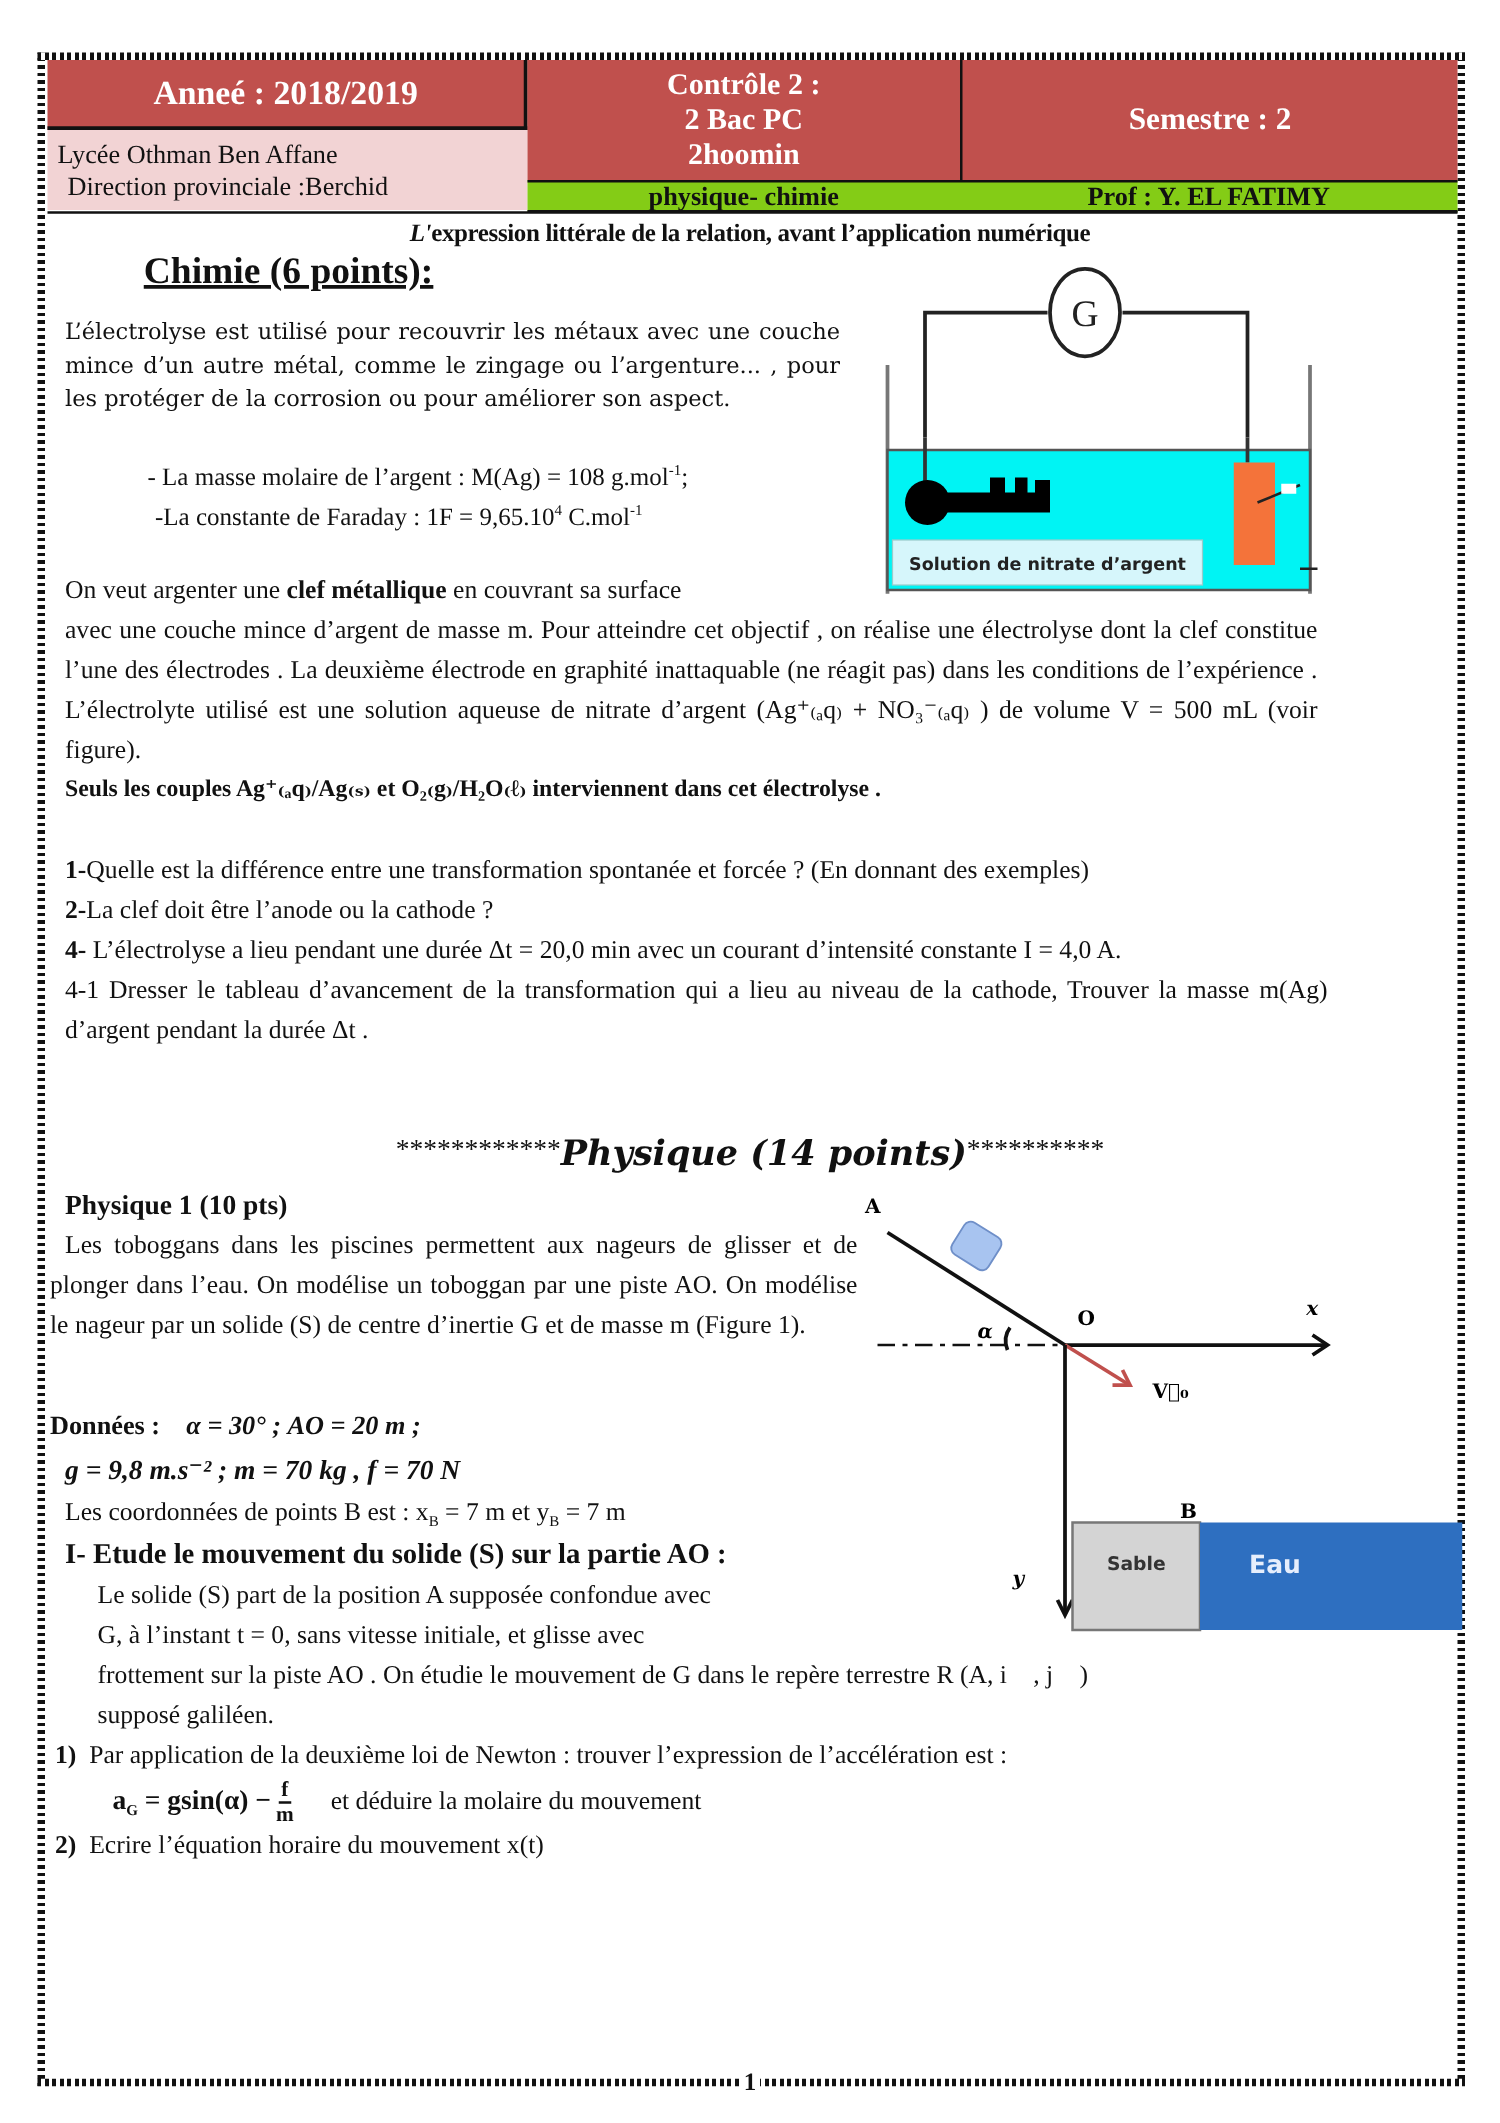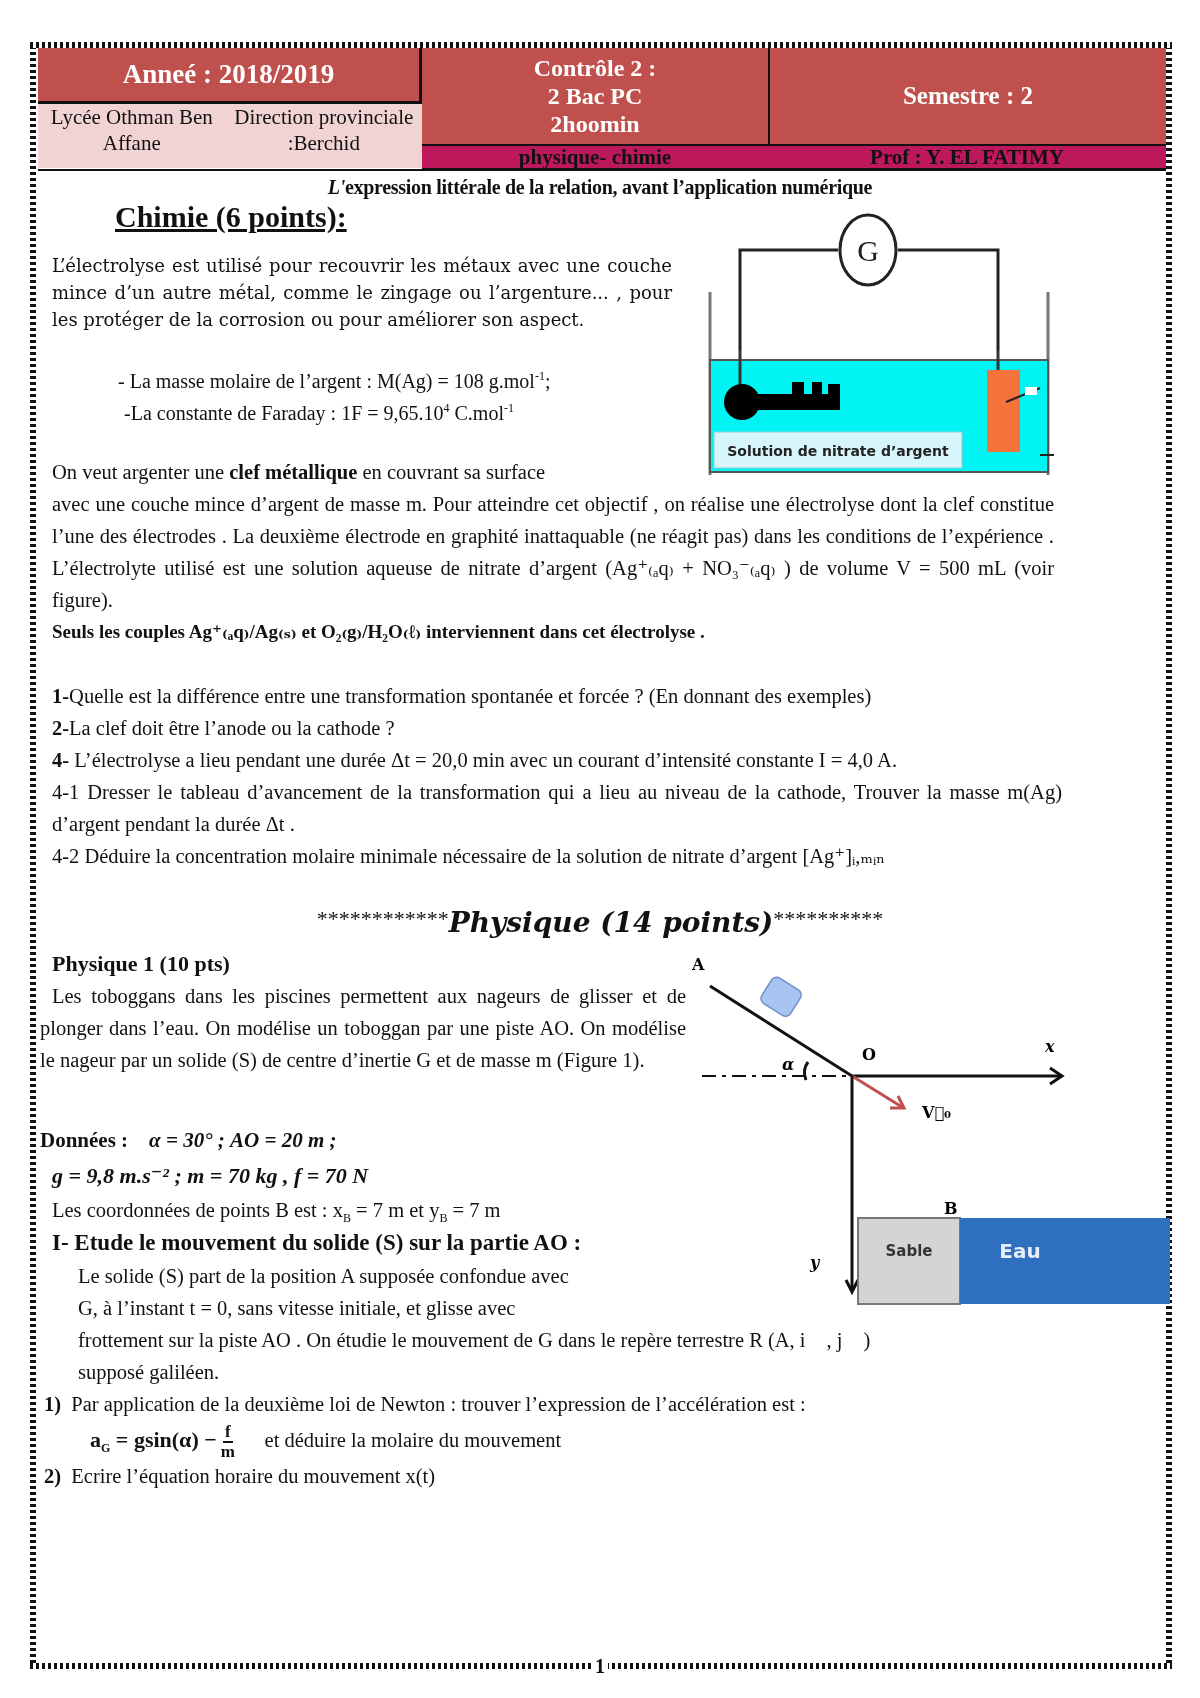--- a/index.html
+++ b/index.html
@@ -18,25 +18,25 @@
     position: absolute; left: 592px; top: 1655px; font-weight: bold; font-size: 20px;
     background: #fff; padding: 0 3px;
   }
 
   
   .hdr { position: absolute; left: 38px; top: 48px; width: 1128px; }
   .hdr-cell { position: absolute; display: flex; align-items: center; justify-content: center; text-align: center; }
   .red { background: #c0504d; color: #fff; }
   .pink { background: #f2d3d4; color: #111; }
   .annee { left: 0; top: 0; width: 384px; height: 56px; font-size: 27px; font-weight: bold; border-right: 3px solid #111; border-bottom: 3px solid #111; }
-  .lycee { left: 0; top: 56px; width: 384px; height: 64px; flex-direction: row; align-items: flex-start; padding-left: 8px; font-size: 21px; line-height: 26px; }
+  .lycee { left: 0; top: 56px; width: 384px; height: 64px; flex-direction: column; align-items: flex-start; padding-left: 8px; font-size: 21px; line-height: 26px; }
   .lycee .l2 { padding-left: 8px; }
   .controle { left: 384px; top: 0; width: 346px; height: 96px; flex-direction: column; font-size: 24px; font-weight: bold; line-height: 28px; }
   .semestre { left: 730px; top: 0; width: 398px; height: 96px; font-size: 25px; font-weight: bold; border-left: 2px solid #111; }
-  .hdr-row2 { position: absolute; left: 384px; top: 96px; width: 744px; height: 26px; border-top: 2px solid #111; border-bottom: 2px solid #111; display: flex; font-weight: bold; font-size: 21px; background: #be185d; }
+  .hdr-row2 { position: absolute; left: 384px; top: 96px; width: 744px; height: 26px; border-top: 2px solid #111; border-bottom: 2px solid #111; display: flex; font-weight: bold; font-size: 21px; background: #84cc16; }
   .hdr-row2 .matiere { width: 346px; text-align: center; line-height: 22px; }
   .hdr-row2 .prof { flex: 1; text-align: center; line-height: 22px; }
   .hdr-bottom-line { position: absolute; left: 0; top: 121px; width: 1128px; border-top: 2px solid #111; }
 
   .instruction { position: absolute; left: 0; width: 1200px; top: 176px; text-align: center; font-weight: bold; font-size: 20px; letter-spacing: -0.3px; }
   .instruction i { font-style: italic; }
 
   .text { position: absolute; font-size: 20.5px; line-height: 32px; }
   .justify { text-align: justify; }
 
@@ -94,21 +94,20 @@
 
 <div class="text" style="left:52px; top:456px; width:620px;"><span>On  veut  argenter  une </span><b>clef métallique</b><span> en couvrant sa surface</span></div>
 <div class="text justify" style="left:52px; top:488px; width:1002px;">avec une couche mince d’argent de masse m.  Pour atteindre cet objectif , on réalise une électrolyse dont la clef constitue l’une des électrodes .  La deuxième électrode en graphité inattaquable (ne réagit pas) dans les conditions de l’expérience . L’électrolyte utilisé est une solution aqueuse de nitrate d’argent (Ag⁺₍ₐq₎ + NO₃⁻₍ₐq₎ ) de volume  V = 500 mL  (voir figure).</div>
 <div class="text" style="left:52px; top:616px; width:1002px; font-weight:bold; font-size:19px;">Seuls les couples Ag⁺₍ₐq₎/Ag₍ₛ₎    et    O₂₍g₎/H₂O₍ℓ₎ interviennent dans cet électrolyse .</div>
 
 <div class="text" style="left:52px; top:680px; width:1010px;">
   <div><b>1-</b><span>Quelle est la différence entre une transformation spontanée et forcée ? (En donnant  des exemples)</span></div>
   <div><b>2-</b><span>La clef doit être l’anode ou la cathode ?</span></div>
   <div><b>4-</b><span> L’électrolyse a lieu pendant une durée Δt = 20,0 min avec un courant d’intensité constante I = 4,0 A.</span></div>
   <div class="justify"><span>4-1</span><span> Dresser le tableau d’avancement de la transformation qui a lieu au niveau de la cathode, Trouver la masse m(Ag) d’argent pendant la durée  Δt .</span></div>
-  <div><span>4-2</span><span> Déduire la concentration molaire minimale nécessaire de la solution de nitrate d’argent   [Ag⁺]ᵢ,ₘᵢₙ</span></div>
 </div>
 
 <svg class="fig1" viewBox="0 0 460 280">
   <polyline points="40,140 40,40 138,40" fill="none" stroke="#222" stroke-width="3"></polyline>
   <polyline points="198,40 298,40 298,140" fill="none" stroke="#222" stroke-width="3"></polyline>
   <ellipse cx="168" cy="40" rx="28" ry="35" fill="#fff" stroke="#222" stroke-width="3"></ellipse>
   <text x="168" y="51" text-anchor="middle" font-family="Liberation Serif, serif" font-size="30" fill="#222">G</text>
   <line x1="10" y1="82" x2="10" y2="265" stroke="#777" stroke-width="3"></line>
   <line x1="348" y1="82" x2="348" y2="265" stroke="#777" stroke-width="3"></line>
   <rect x="10" y="150" width="338" height="112" fill="#00f4f4" stroke="#555" stroke-width="2"></rect>

